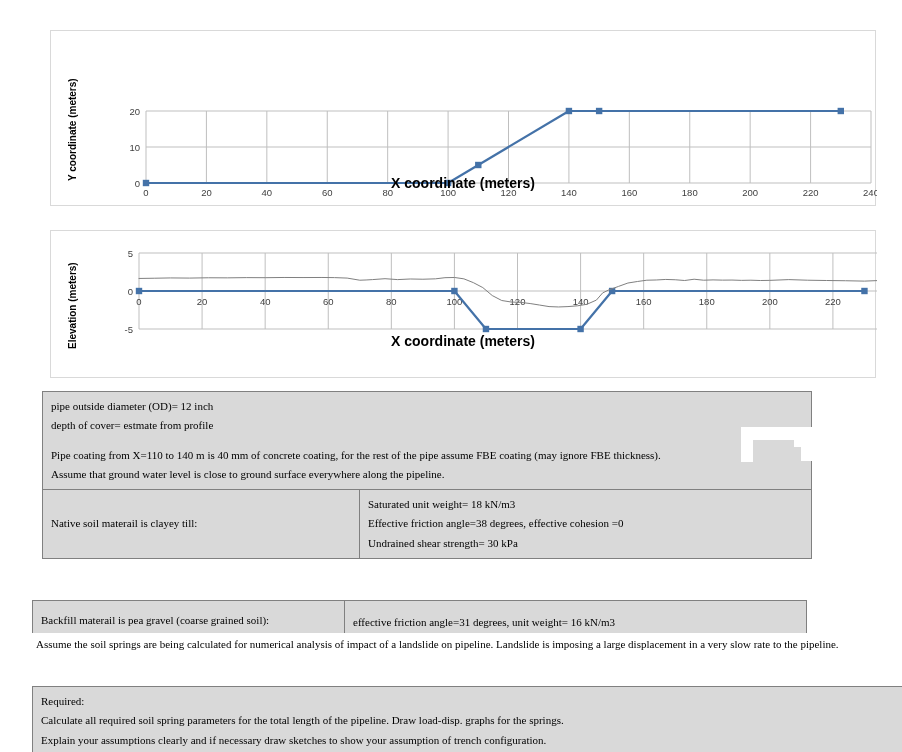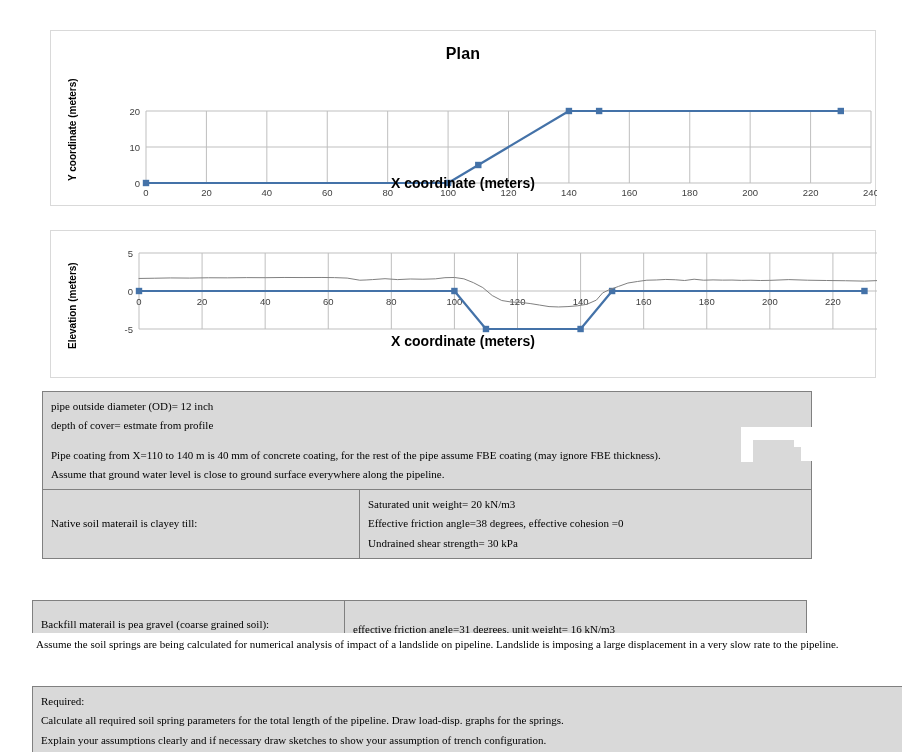--- a/index.html
+++ b/index.html
@@ -90,21 +90,20 @@
   }
   #artifact-a { left: 741px; top: 427px; width: 72px; height: 13px; }
   #artifact-b { left: 741px; top: 440px; width: 12px; height: 22px; }
   #artifact-c { left: 794px; top: 440px; width: 8px;  height: 7px; }
   #artifact-d { left: 801px; top: 427px; width: 12px; height: 34px; }
 </style>
 </head>
 <body>
 
 <div class="chart-panel" id="plan-panel">
-  <div class="chart-title">Plan</div>
   <div class="y-axis-title" id="plan-ytitle" style="left: 16px; top: 150px;">Y coordinate (meters)</div>
   <svg class="plot-svg" id="plan-svg" width="826" height="176">
       <line x1="95" y1="152" x2="820" y2="152" stroke="#bfbfbf" stroke-width="1"></line>
       <line x1="95" y1="116" x2="820" y2="116" stroke="#bfbfbf" stroke-width="1"></line>
       <line x1="95" y1="80" x2="820" y2="80" stroke="#bfbfbf" stroke-width="1"></line>
       <line x1="95" y1="80" x2="95" y2="152" stroke="#bfbfbf" stroke-width="1"></line>
       <line x1="155.41666666666666" y1="80" x2="155.41666666666666" y2="152" stroke="#bfbfbf" stroke-width="1"></line>
       <line x1="215.83333333333331" y1="80" x2="215.83333333333331" y2="152" stroke="#bfbfbf" stroke-width="1"></line>
       <line x1="276.25" y1="80" x2="276.25" y2="152" stroke="#bfbfbf" stroke-width="1"></line>
       <line x1="336.66666666666663" y1="80" x2="336.66666666666663" y2="152" stroke="#bfbfbf" stroke-width="1"></line>
@@ -197,38 +196,38 @@
       <span class="row-line">pipe outside diameter (OD)= 12 inch</span>
       <span class="row-line">depth of cover= estmate from profile</span>
       <span class="row-line" style="height:10px;">&nbsp;</span>
       <span class="row-line">Pipe coating from X=110 to 140 m is 40 mm of concrete coating, for the rest of the pipe assume FBE coating (may ignore FBE thickness).</span>
       <span class="row-line">Assume that ground water level is close to ground surface everywhere along the pipeline.</span>
     </td>
   </tr>
   <tr>
     <td style="width:300px;">Native soil materail is clayey till:</td>
     <td>
-      <span class="row-line">Saturated unit weight= 20 kN/m3</span>
+      <span class="row-line">Saturated unit weight= 18 kN/m3</span>
       <span class="row-line">Effective friction angle=38 degrees, effective cohesion =0</span>
       <span class="row-line">Undrained shear strength= 30 kPa</span>
     </td>
   </tr>
 </tbody>
   </table>
 
 <div class="white-artifact" id="artifact-a"></div>
 <div class="white-artifact" id="artifact-b"></div>
 <div class="white-artifact" id="artifact-c"></div>
 <div class="white-artifact" id="artifact-d"></div>
 
 <table class="data-table" id="table-backfill">
   <tbody>
       <tr>
     <td style="width:295px; padding-top:8px;">Backfill materail is pea gravel (coarse grained soil):</td>
-    <td style="padding-top:19px;">effective friction angle=31 degrees, unit weight= 16 kN/m3</td>
+    <td style="padding-top:12px;">effective friction angle=31 degrees, unit weight= 16 kN/m3</td>
   </tr>
 </tbody>
   </table>
 
 <table class="data-table" id="table-note">
   <tbody>
       <tr>
     <td style="border:none; background:#ffffff; padding:2px 4px;">Assume the soil springs are being calculated for numerical analysis of impact of a landslide on pipeline. Landslide is imposing a large displacement in a very slow rate to the pipeline.</td>
   </tr>
 </tbody>

